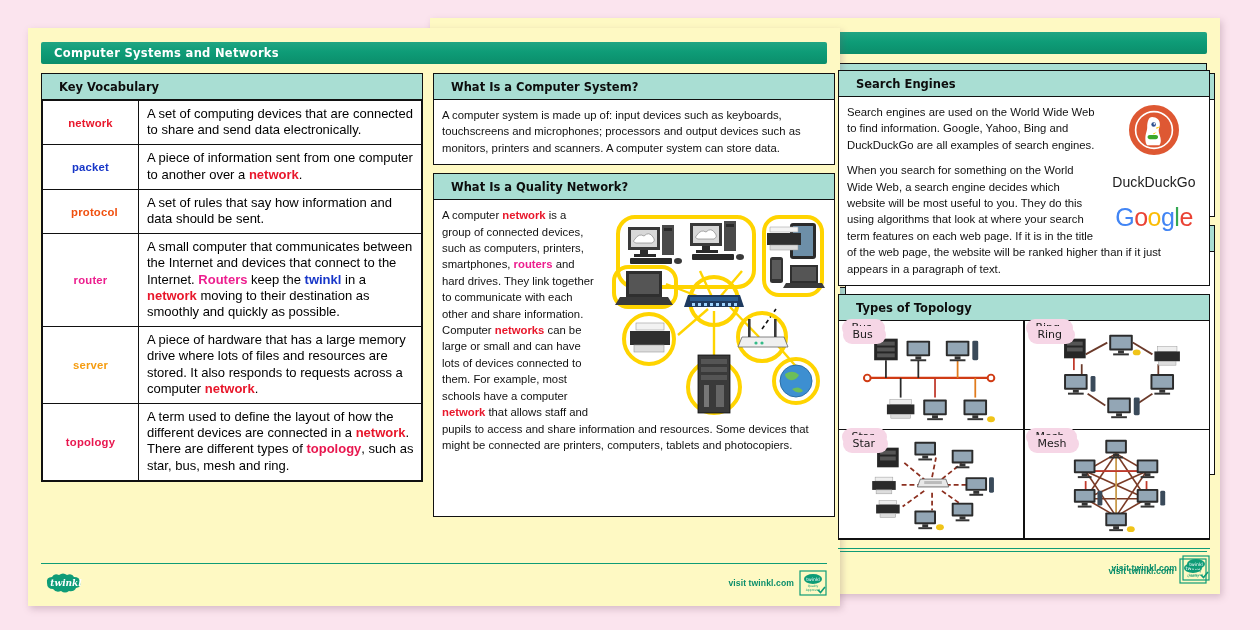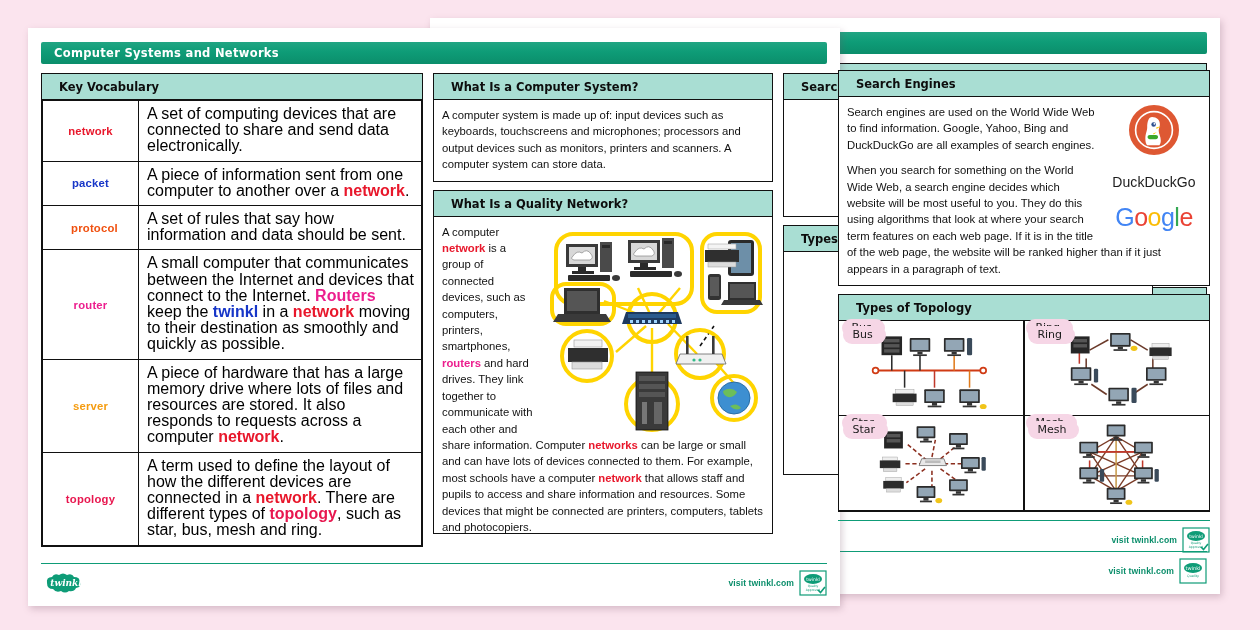--- a/index.html
+++ b/index.html
@@ -6,21 +6,21 @@
   html, body {
     width: 1260px; height: 630px;
     background: #fbe4ee;
     font-family: "Liberation Sans", sans-serif;
     overflow: hidden;
   }
   .stage { position: relative; width: 1260px; height: 630px; }
 
   
   .sheet {
-    position: absolute; background: #ffffff;
+    position: absolute; background: #fef9c3;
     box-shadow: 2px 3px 7px rgba(120,80,100,.28);
   }
   #sheet-back { left: 430px; top: 18px; width: 790px; height: 576px; }
   #sheet-front { left: 28px; top: 28px; width: 812px; height: 578px; }
 
   .page-inner { position: absolute; inset: 0; padding: 14px 13px 10px 13px; }
 
   
   .title-bar {
     height: 22px; border-radius: 2px;
@@ -28,21 +28,21 @@
     display: flex; align-items: center; padding-left: 13px;
   }
   .title-bar span {
     color: #ffffff; font-size: 11.5px; font-weight: bold;
     letter-spacing: .3px; font-family: "DejaVu Sans", sans-serif;
   }
 
   
   .columns { display: flex; gap: 10px; margin-top: 9px; }
   .col-left  { width: 382px; flex: none; }
-  .col-mid   { width: 340px; flex: none; }
+  .col-mid   { width: 402px; flex: none; }
   .col-right { width: 370px; flex: none; }
 
   
   .panel { border: 1.3px solid #111; background: #fff; margin-bottom: 8px; }
   .panel-head {
     background: #a9ded3; border-bottom: 1.3px solid #111;
     padding: 3px 7px 4px 17px;
   }
   .panel-head span {
     font-family: "DejaVu Sans", sans-serif;
@@ -55,21 +55,21 @@
   .panel-body p { margin-bottom: 9px; }
   .panel-body p:last-child { margin-bottom: 0; }
 
   
   table.vocab { width: 100%; border-collapse: collapse; table-layout: fixed; }
   table.vocab td { border: 1.2px solid #111; vertical-align: middle; }
   td.term {
     width: 96px; text-align: center; padding: 6px 3px;
     font-weight: bold; font-size: 11.3px; letter-spacing: .2px;
   }
-  td.def { padding: 5px 7px 6px 8px; font-size: 16px; line-height: 16.2px; }
+  td.def { padding: 5px 7px 6px 8px; font-size: 13px; line-height: 16.2px; }
 
   
   .w-network  { color: #e8172b; font-weight: bold; }
   .w-packet   { color: #1736c8; font-weight: bold; }
   .w-protocol { color: #f0500f; font-weight: bold; padding-left: 8px; }
   .w-router   { color: #ec1e8e; font-weight: bold; }
   .w-server   { color: #f59c10; font-weight: bold; }
   .w-switch   { color: #10a83c; font-weight: bold; }
   .w-topology { color: #e8174f; font-weight: bold; }
 
@@ -89,21 +89,21 @@
   .ddg-label { font-size: 14px; color: #1c1c1c; margin-top: 19px; letter-spacing: .1px; }
   .google-logo {
     margin-top: 14px; font-family: Liberation Sans, sans-serif;
     font-size: 25px; line-height: 26px; letter-spacing: -.5px;
   }
   .g-b { color: #4285f4; } .g-r { color: #ea4335; }
   .g-y { color: #fbbc05; } .g-g { color: #34a853; }
 
   
   .topo-grid { display: grid; grid-template-columns: 1fr 1fr; grid-template-rows: 1fr 1fr; }
-  .topo-cell { position: relative; height: 96px; border: 1.2px solid #111; margin: -0.6px; }
+  .topo-cell { position: relative; height: 110px; border: 1.2px solid #111; margin: -0.6px; }
   .topo-badge {
     position: absolute; left: 4px; top: 5px; z-index: 3;
     background: #f6d6e6; color: #1a1a1a;
     font-size: 11px; padding: 2px 13px 3px 9px;
     border-radius: 11px; font-family: "DejaVu Sans", sans-serif;
   }
   .topo-cell svg { position: absolute; inset: 0; width: 100%; height: 100%; }
 
   
   .footer { position: absolute; left: 13px; right: 13px; bottom: 10px; }

